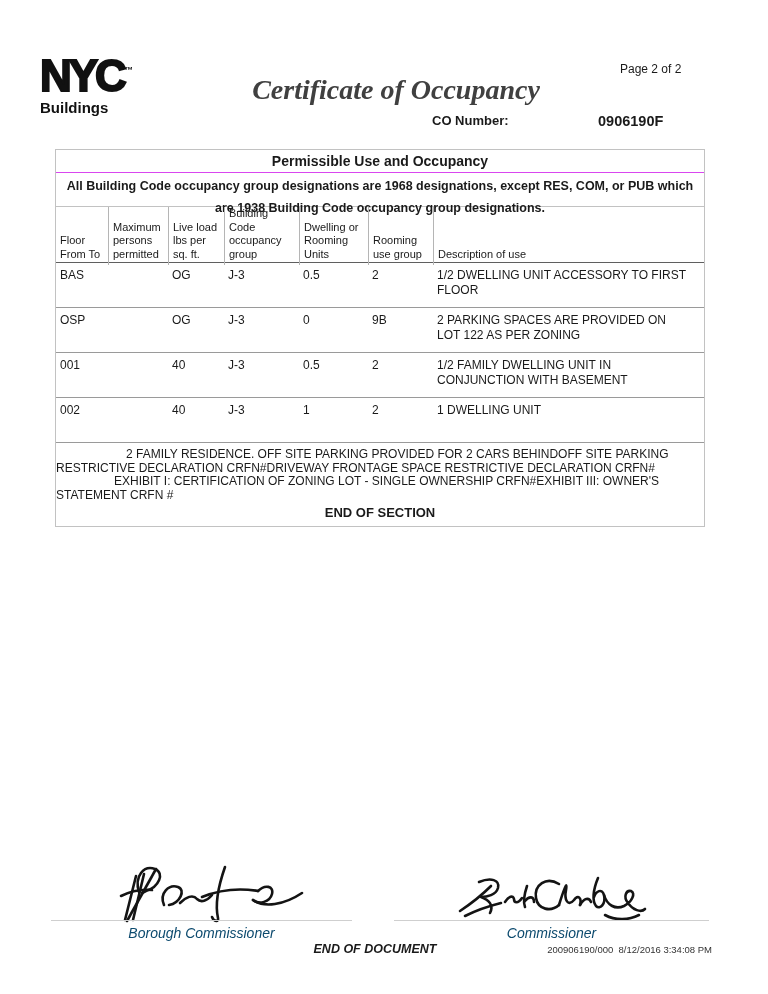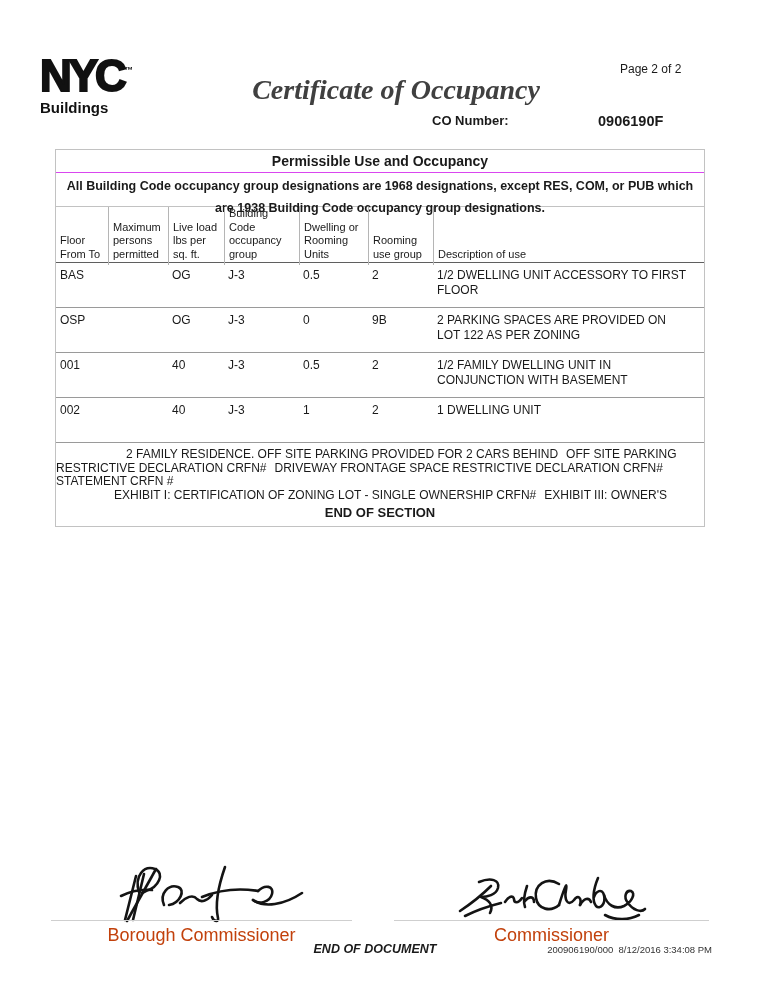--- a/index.html
+++ b/index.html
@@ -44,35 +44,35 @@
     display:flex; flex-direction:column; justify-content:flex-end;
     font-weight:normal; font-size:11px; line-height:13.5px;
     padding:0 2px 4px 4px; white-space:pre-line;
   }
   .th + .th { border-left:1px solid #b5b5b5; }
   .trow { height:44px; border-bottom:1px solid #9a9a9a; }
   .td { font-size:12px; padding:5px 2px 0 4px; line-height:14.5px; }
   .td.desc { padding-right:16px; }
 
   .footnote { font-size:12px; line-height:13.5px; padding-top:5px; }
-  .fn-line { display:flex; justify-content:flex-start; white-space:nowrap;gap:8px; }
+  .fn-line { display:flex; justify-content:flex-start; white-space:nowrap; }
   .fn1 { padding-left:70px; padding-right:48px; }
   .fn2 { padding-left:0;    padding-right:70px; }
   .fn3 { padding-left:58px; padding-right:48px; }
   .fn4 { padding-left:0; display:block; }
   .end-section { text-align:center; font-weight:bold; font-size:13px; padding:3px 0 6px; }
 
   
   .sig-svg { position:absolute; }
   .sig-left-svg  { left:106px; top:848px; }
   .sig-right-svg { left:455px; top:857px; }
   .sig-line { position:absolute; top:908px; border-top:1px solid #cfcfcf; height:0; }
   .sig-line-left  { left:51px;  width:301px; }
   .sig-line-right { left:394px; width:315px; }
-  .sig-label { position:absolute; top:913px; text-align:center; font-size:18px; color:#c2410c; }
+  .sig-label { position:absolute; top:913px; text-align:center; font-size:14px; color:#0c4a6e;font-style:italic; }
   .sig-label-left  { left:51px;  width:301px; }
   .sig-label-right { left:394px; width:315px; }
   .end-doc {
     position:absolute; left:240px; top:930px; width:270px; text-align:center;
     font-weight:bold; font-style:italic; font-size:12.5px;
   }
   .stamp {
     position:absolute; left:530px; top:932px; width:182px; text-align:right;
     font-size:9.5px; color:#333; white-space:pre;
   }
@@ -161,26 +161,26 @@
 
     <div class="footnote">
       <div class="fn-line fn1">
         <span>2 FAMILY RESIDENCE. OFF SITE PARKING PROVIDED FOR 2 CARS BEHIND</span>
         <span>OFF SITE PARKING</span>
       </div>
       <div class="fn-line fn2">
         <span>RESTRICTIVE DECLARATION CRFN#</span>
         <span>DRIVEWAY FRONTAGE SPACE RESTRICTIVE DECLARATION CRFN#</span>
       </div>
-      <div class="fn-line fn4">
-        <span>STATEMENT CRFN #</span>
-      </div>
       <div class="fn-line fn3">
         <span>EXHIBIT I: CERTIFICATION OF ZONING LOT - SINGLE OWNERSHIP CRFN#</span>
         <span>EXHIBIT III: OWNER'S</span>
+      </div>
+      <div class="fn-line fn4">
+        <span>STATEMENT CRFN #</span>
       </div>
     </div>
 
     <div class="end-section">END OF SECTION</div>
   </div>
 
   <svg class="sig-svg sig-left-svg" width="205" height="66" viewBox="0 0 205 66">
     <path class="sig-path" d="M30,16 L19,60"></path>
     <path class="sig-path" d="M38,14 L27,60"></path>
     <path class="sig-path" d="M15,36 C25,31 36,29 46,30"></path>

